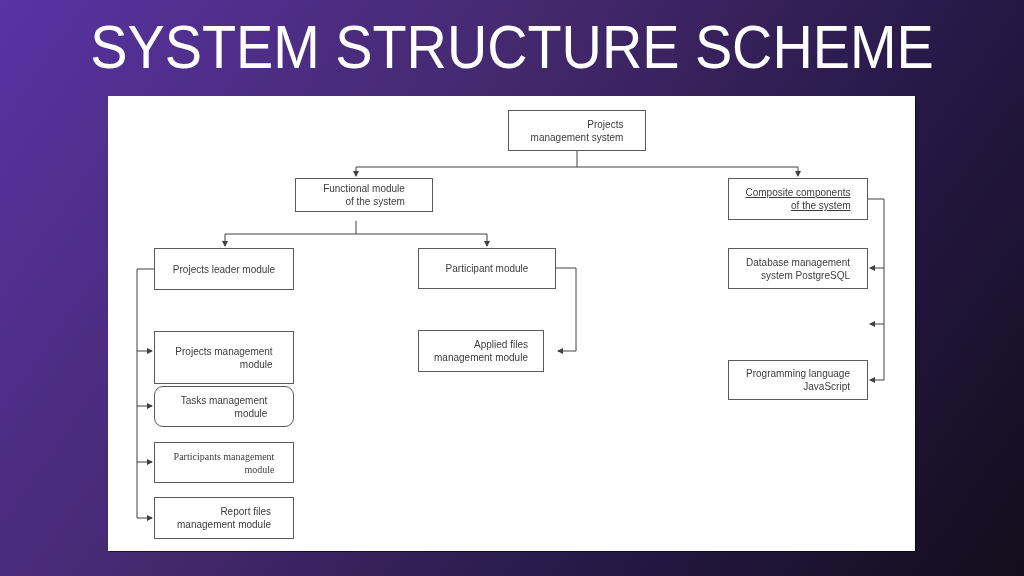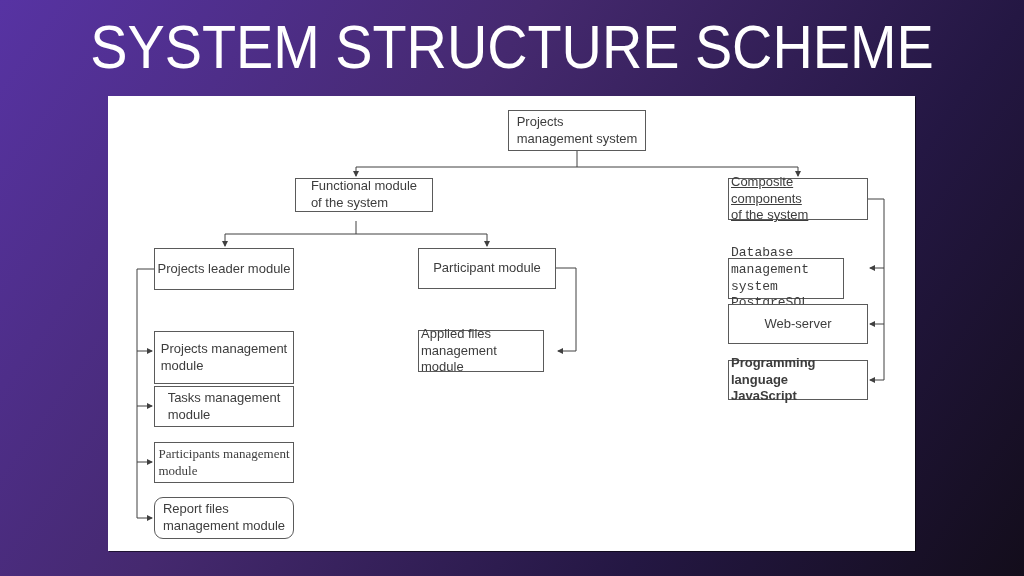--- a/index.html
+++ b/index.html
@@ -38,22 +38,22 @@
     width: 807px; height: 455px;
   }
   .node {
     position: absolute;
     box-sizing: border-box;
     background: #ffffff;
     border: 1px solid #5a5a5a;
     display: flex;
     align-items: center;
     justify-content: center;
-    text-align: left;
-    font-size: 13px;
+    text-align: right;
+    font-size: 10px;
     line-height: 1.3;
     color: #3d3d3d;
     white-space: pre-line;
     padding: 1px 2px;
   }
 </style>
 </head>
 <body>
 
 <div class="slide-title">SYSTEM STRUCTURE SCHEME</div>
@@ -97,37 +97,36 @@
     <div class="node" style="left:187px; top:82px; width:138px; height:34px;">Functional module
 of the system</div>
 
     <div class="node" style="left:620px; top:82px; width:140px; height:42px;text-decoration:underline;">Composite components
 of the system</div>
 
     <div class="node" style="left:46px; top:152px; width:140px; height:42px;">Projects leader module</div>
 
     <div class="node" style="left:310px; top:152px; width:138px; height:41px;">Participant module</div>
 
-    <div class="node" style="left:620px; top:162px; width:116px; height:41px;font-family:Liberation Mono, monospace;">Database management
+    <div class="node" style="left:620px; top:152px; width:140px; height:41px;">Database management
 system PostgreSQL</div>
 
     <div class="node" style="left:46px; top:235px; width:140px; height:53px;">Projects management
 module</div>
 
     <div class="node" style="left:310px; top:234px; width:126px; height:42px;">Applied files
 management module</div>
 
-    <div class="node" style="left:620px; top:208px; width:140px; height:40px;">Web-server</div>
 
-    <div class="node" style="left:46px; top:290px; width:140px; height:41px;">Tasks management
+    <div class="node" style="left:46px; top:290px; width:140px; height:41px;border-radius:9px;">Tasks management
 module</div>
 
-    <div class="node" style="left:620px; top:264px; width:140px; height:40px;font-weight:bold;">Programming language
+    <div class="node" style="left:620px; top:264px; width:140px; height:40px;">Programming language
 JavaScript</div>
 
     <div class="node" style="left:46px; top:346px; width:140px; height:41px;font-family:Liberation Serif, serif;">Participants management
 module</div>
 
-    <div class="node" style="left:46px; top:401px; width:140px; height:42px;border-radius:9px;">Report files
+    <div class="node" style="left:46px; top:401px; width:140px; height:42px;">Report files
 management module</div>
 
   </div>
 </div>
 
 </body></html>

